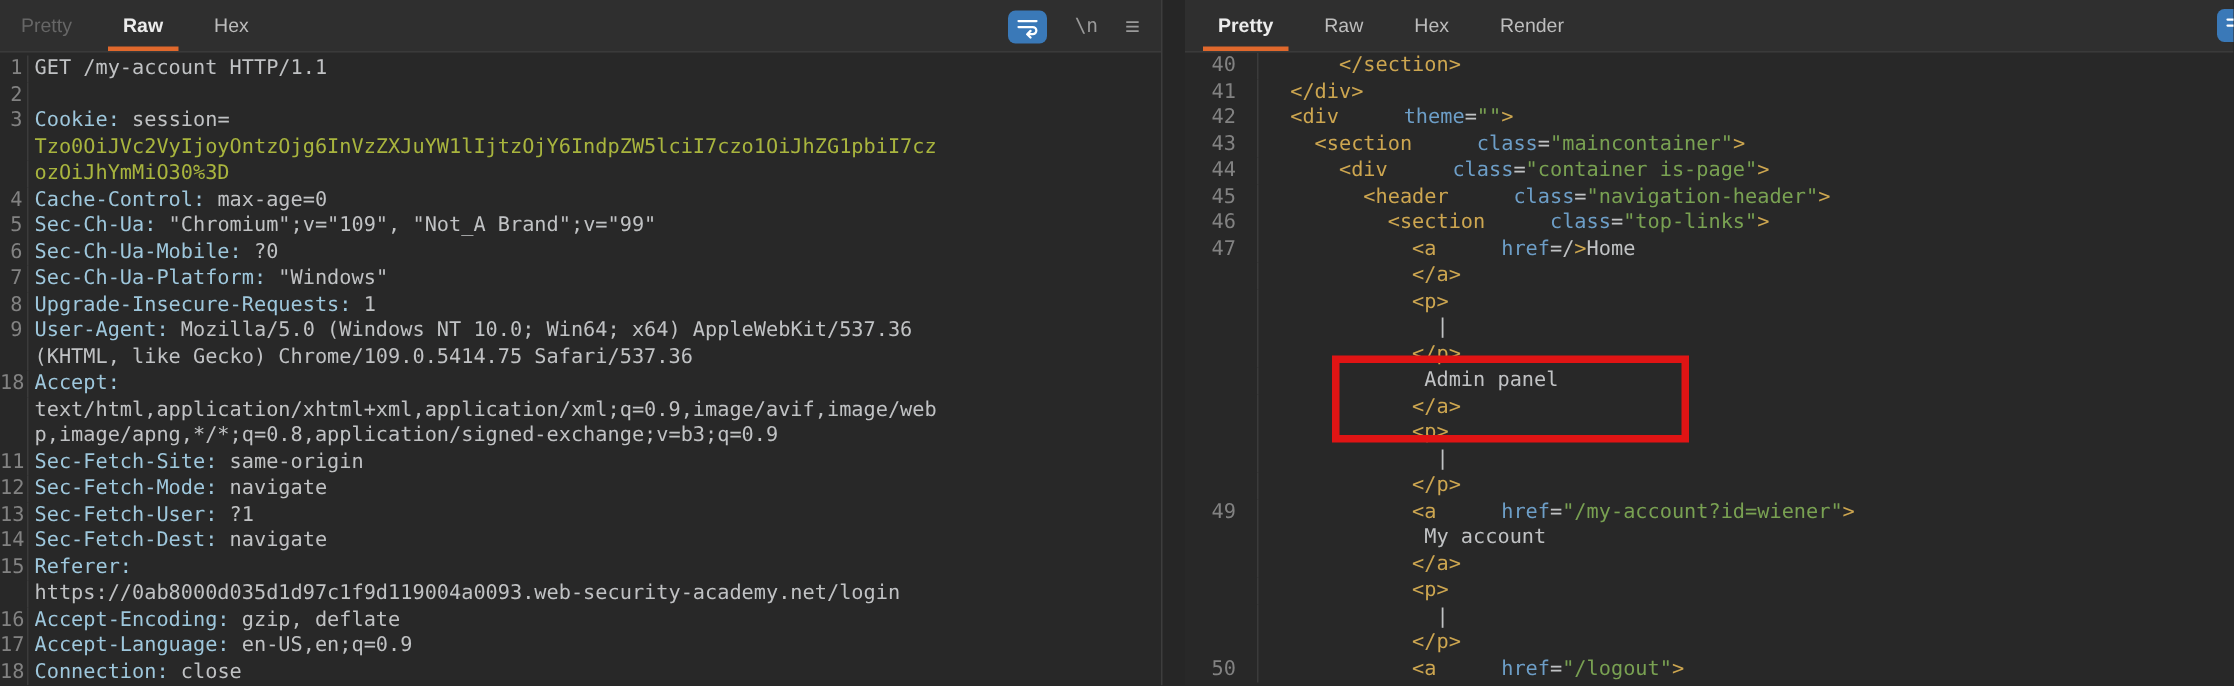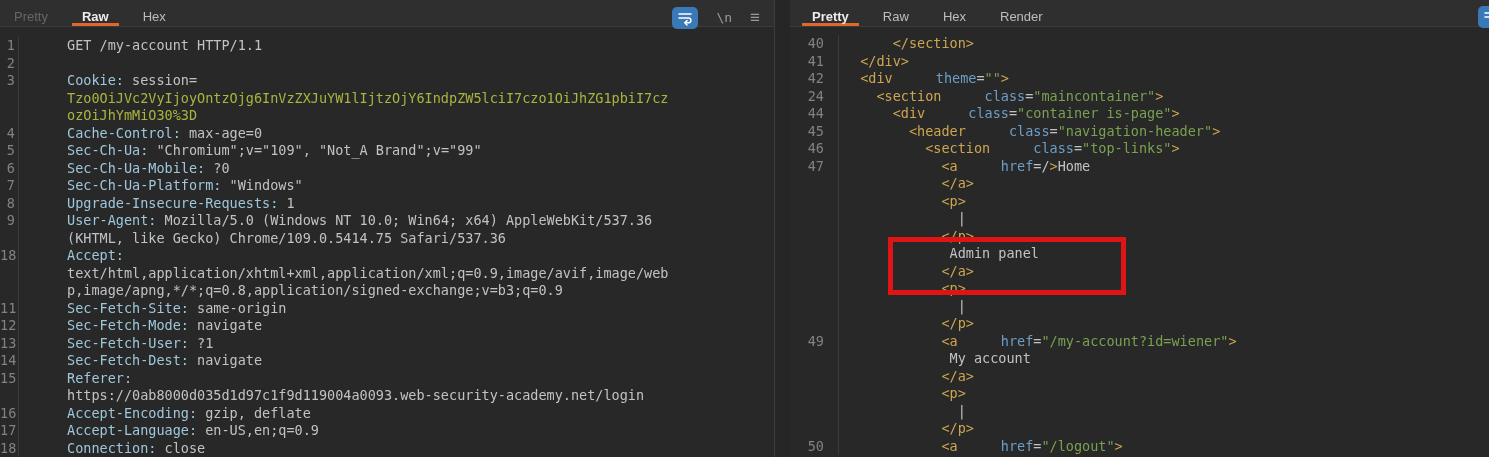--- a/index.html
+++ b/index.html
@@ -5,21 +5,21 @@
   html,body{margin:0;padding:0;}
   body{
     width:1489px;height:457px;overflow:hidden;position:relative;
     background:#262626;
     font-family:"Liberation Sans", sans-serif;
   }
   .panel{position:absolute;top:0;bottom:0;background:var(--editor_bg);}
   #left-panel{left:0;width:774px;border-right:1px solid #3d3d3d;}
   #right-panel{left:790px;width:699px;}
   .tabbar{
-    height:27px;background:var(--bar_bg);
+    height:35px;background:var(--bar_bg);
     border-bottom:1px solid #3a3a3a;
     display:flex;align-items:stretch;box-sizing:border-box;
     position:relative;
   }
   #left-panel .tabbar{padding-left:4px;}
   #right-panel .tabbar{padding-left:12px;}
   .tab{
     padding:9px 10px 6px 10px;margin-right:14px;
     font-size:13px;color:var(--tab_normal);
     border-bottom:3px solid transparent;box-sizing:border-box;
@@ -51,21 +51,21 @@
     font-family:"DejaVu Sans Mono", monospace;
     font-size:13.5px;line-height:17.5px;
   }
   .ln{
     flex:none;text-align:right;color:var(--line_number);
     border-right:1px solid #3b3b3b;
   }
   #left-content .ln{width:15px;padding-right:3px;}
   #right-content .ln{width:34px;padding-right:14px;}
   .code{white-space:pre;}
-  #left-content .code{padding-left:4px;margin-left:44px;}
+  #left-content .code{padding-left:4px;}
   #right-content .code{padding-left:13px;}
   .s-plain{color:var(--plain_text);}
   .s-hname{color:var(--header_name);}
   .s-token{color:var(--token_green);}
   .s-tag{color:var(--tag_amber);}
   .s-attr{color:var(--attr_blue);margin-left:35px;}
   .s-val{color:var(--value_green);}
   .s-text{color:var(--plain_text);}
   #highlight-box{
     position:absolute;left:888px;top:237px;width:238px;height:58px;
@@ -208,21 +208,21 @@
       </div>
       <div class="row">
         <span class="ln">41</span>
         <span class="code"><span class="s-tag"> &lt;/div&gt;</span></span>
       </div>
       <div class="row">
         <span class="ln">42</span>
         <span class="code"><span class="s-tag"> &lt;div </span><span class="s-attr">theme</span><span class="s-plain">=</span><span class="s-val">""</span><span class="s-tag">&gt;</span></span>
       </div>
       <div class="row">
-        <span class="ln">24</span>
+        <span class="ln">43</span>
         <span class="code"><span class="s-tag">   &lt;section </span><span class="s-attr">class</span><span class="s-plain">=</span><span class="s-val">"maincontainer"</span><span class="s-tag">&gt;</span></span>
       </div>
       <div class="row">
         <span class="ln">44</span>
         <span class="code"><span class="s-tag">     &lt;div </span><span class="s-attr">class</span><span class="s-plain">=</span><span class="s-val">"container is-page"</span><span class="s-tag">&gt;</span></span>
       </div>
       <div class="row">
         <span class="ln">45</span>
         <span class="code"><span class="s-tag">       &lt;header </span><span class="s-attr">class</span><span class="s-plain">=</span><span class="s-val">"navigation-header"</span><span class="s-tag">&gt;</span></span>
       </div>

